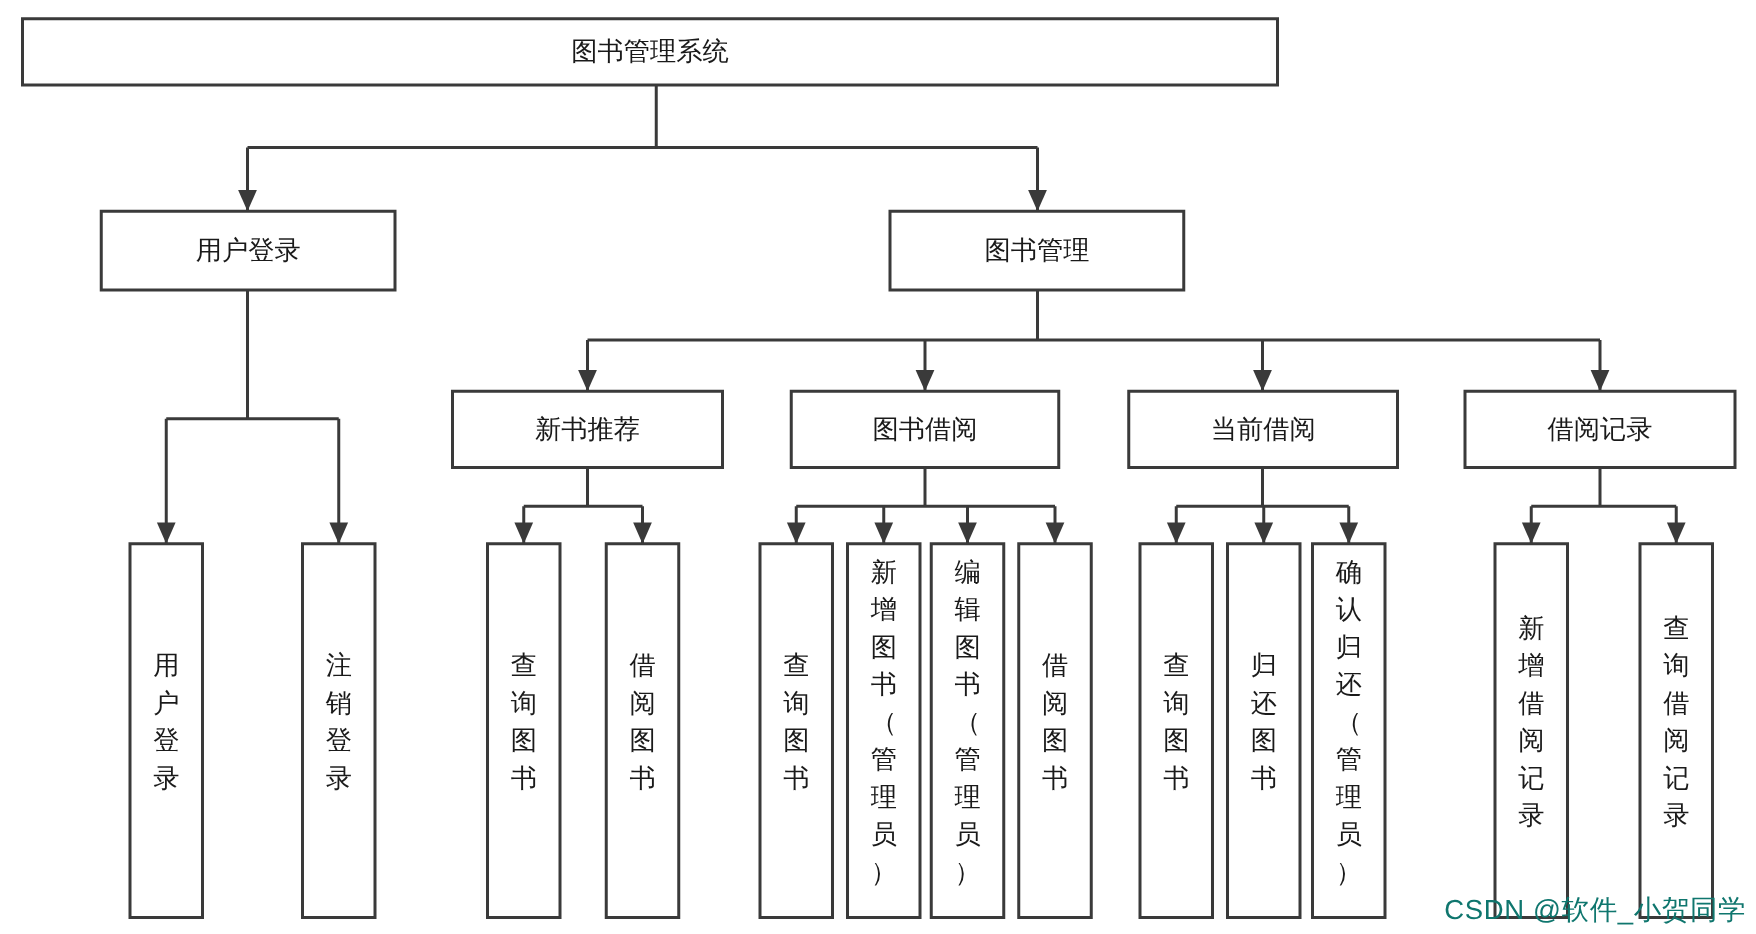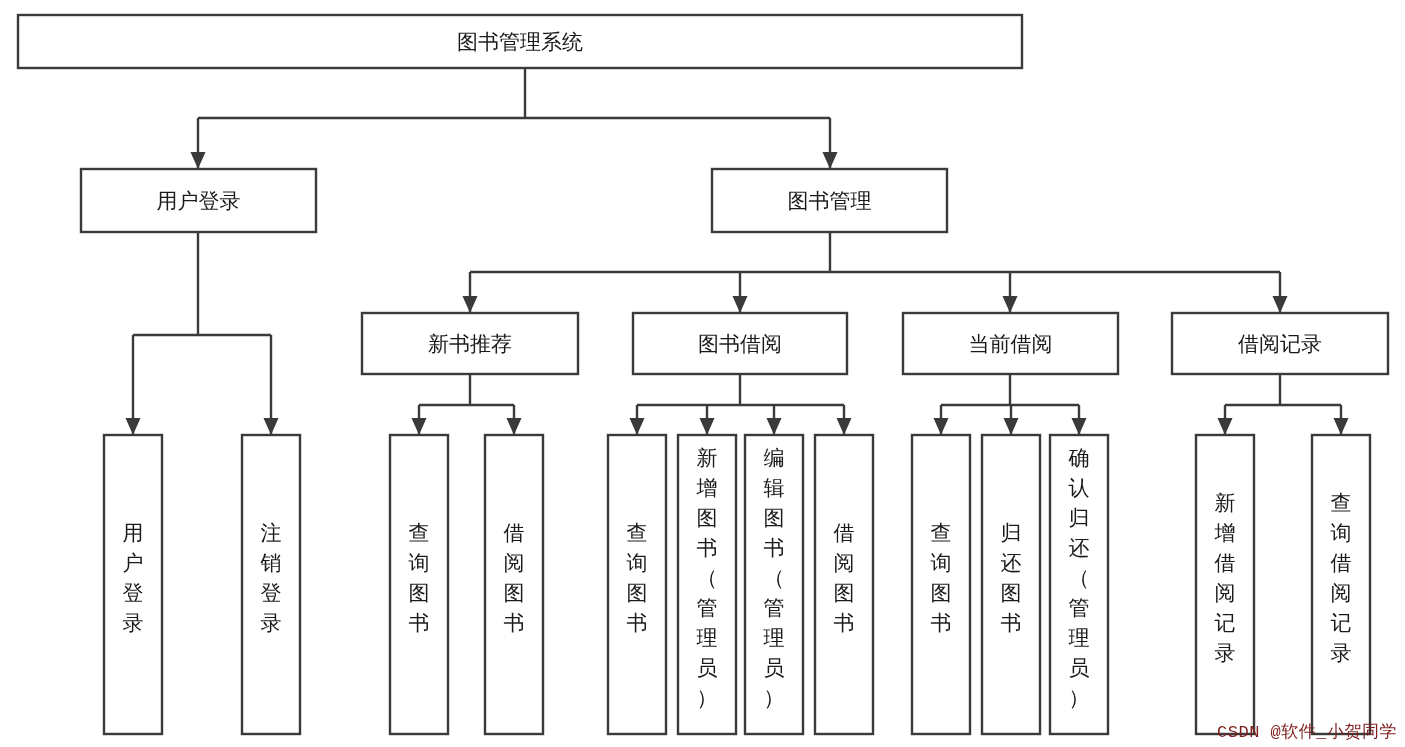--- a/index.html
+++ b/index.html
@@ -52,23 +52,23 @@
     stroke-linecap: butt;
   }
   .arrow-head {
     fill: #3a3a3a;
     stroke: none;
   }
   .watermark {
     position: absolute;
     right: 8px;
     bottom: 4px;
-    font-family: Liberation Mono, monospace;
-    font-size: 17px;
-    color: #7f1d1d;
+    font-family: Liberation Sans, sans-serif;
+    font-size: 22px;
+    color: #0f766e;
     letter-spacing: 0.5px;
     white-space: nowrap;
     user-select: none;
   }
 </style>
 </head>
 <body>
 
 <div id="diagram-root">
   <svg id="flowchart" viewBox="0 0 1405 747" xmlns="http://www.w3.org/2000/svg">

